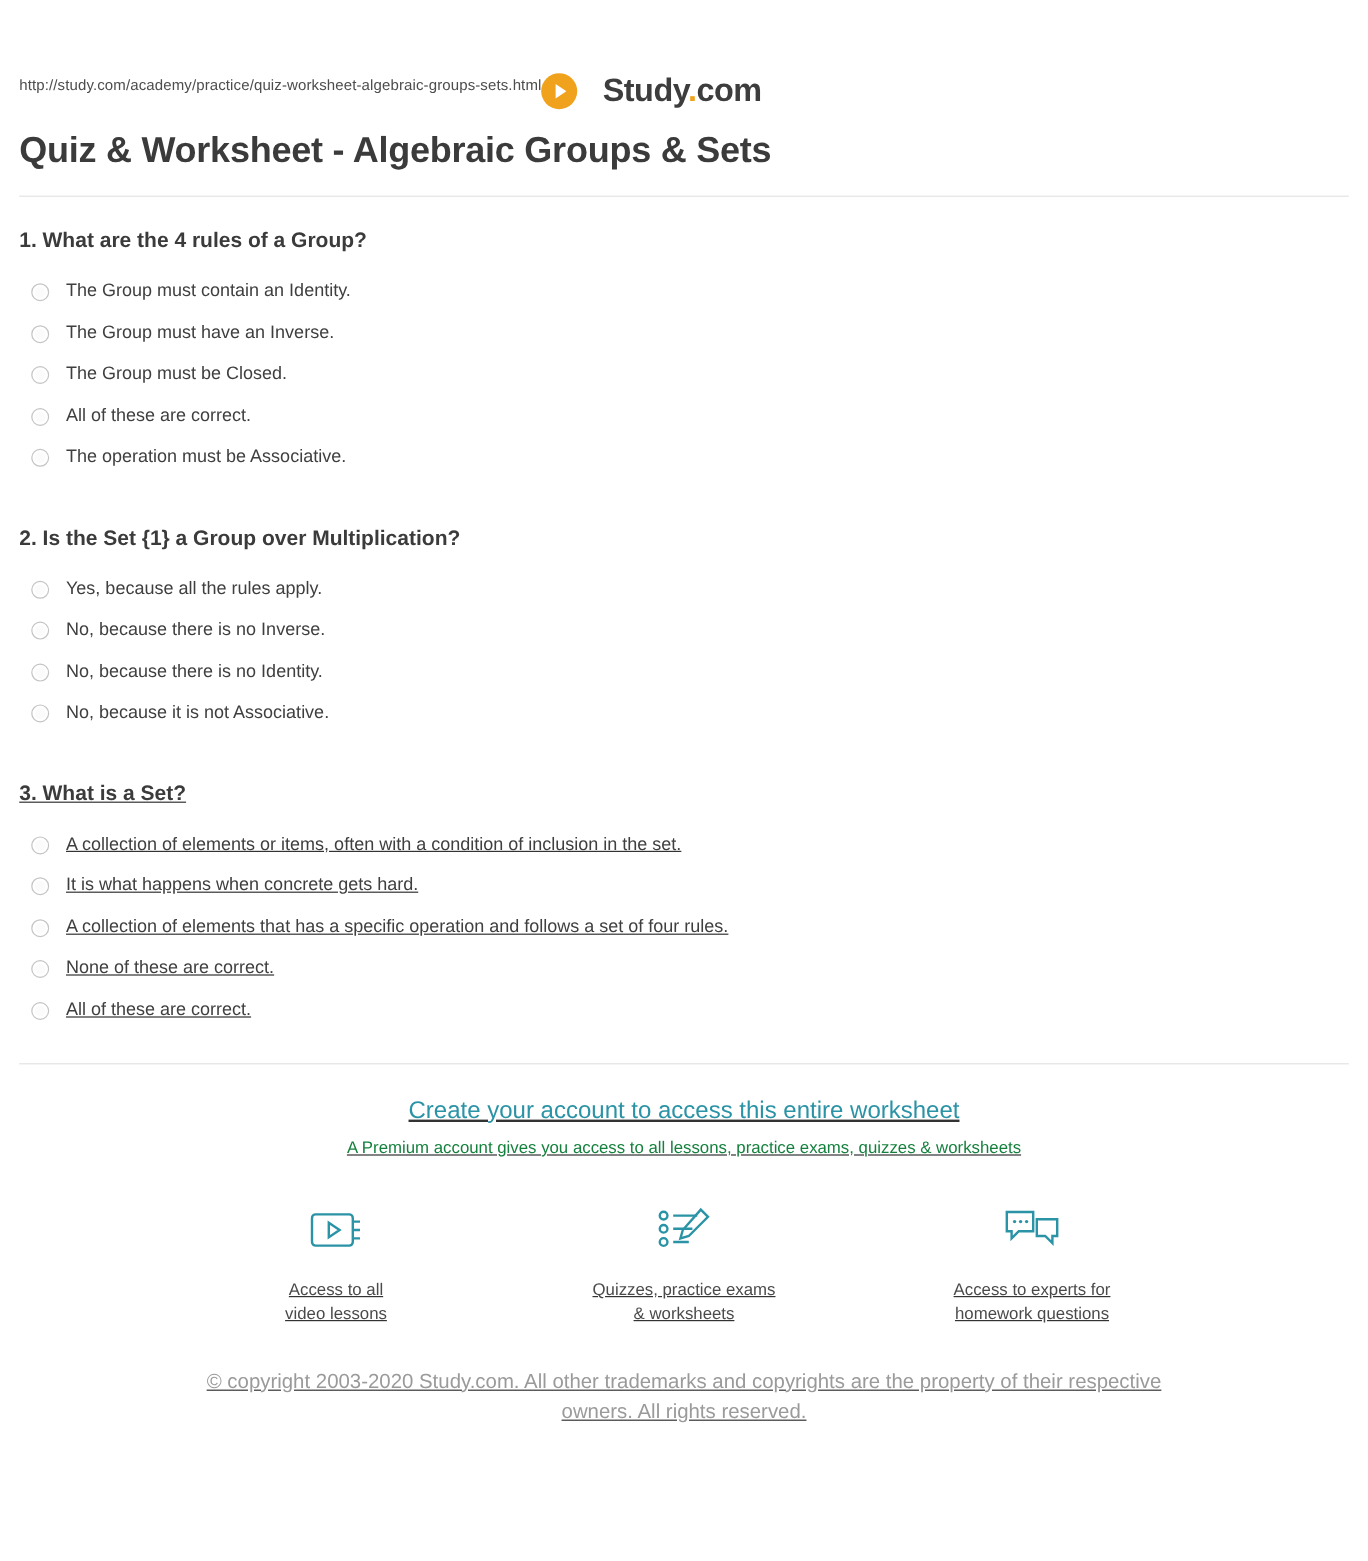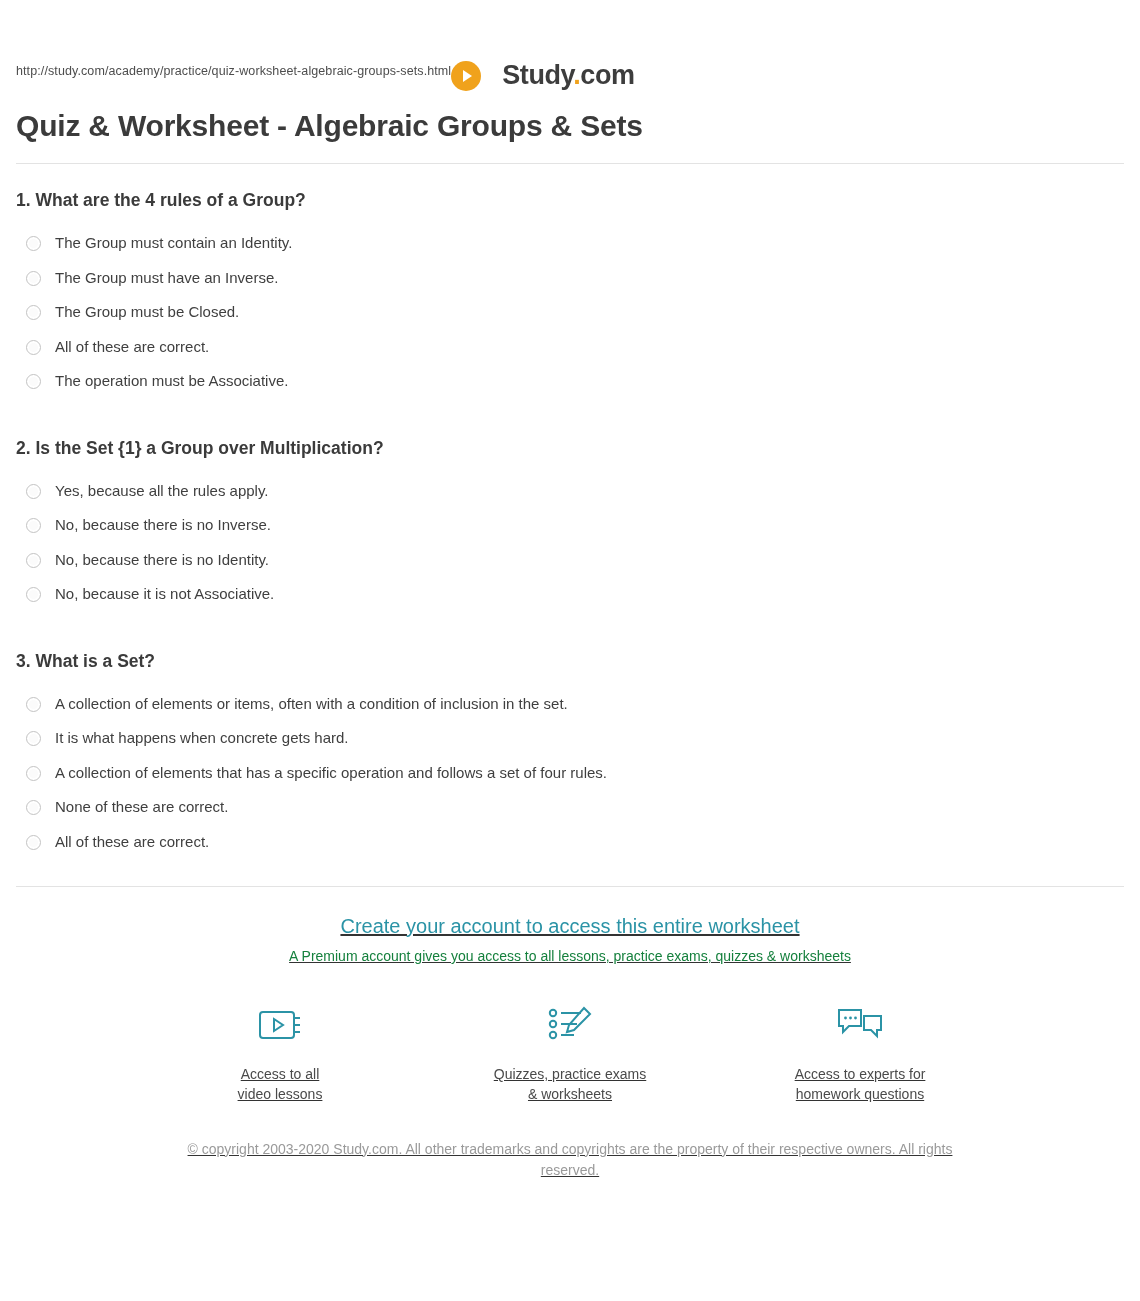--- a/index.html
+++ b/index.html
@@ -77,21 +77,21 @@
     margin: 0;
   }
 
   
   .questions {
     padding-top: 26px;
   }
   .question {
     margin-bottom: 40px;
   }
-  .question:last-child { margin-bottom: 28px; }
+  .question:last-child { margin-bottom: 28px; text-decoration: underline; }
   .q-text {
     font-size: 17.5px;
     font-weight: bold;
     color: #3b3b3b;
     margin: 0 0 14px 0;
   }
   .answers { }
   .answer {
     display: flex;
     align-items: flex-start;
@@ -149,21 +149,21 @@
   }
   .feature-text {
     margin-top: 12px;
     font-size: 14px;
     color: #4a4a4a;
     line-height: 1.45;
     white-space: pre-line;
   }
   .copyright {
     text-align: center;
-    font-size: 14px;
+    font-size: 17px;
     color: #9a9a9a;
     line-height: 1.5;
     padding: 34px 150px 18px 150px;
   }
 </style>
 </head>
 <body>
 
 <div class="page">
 

